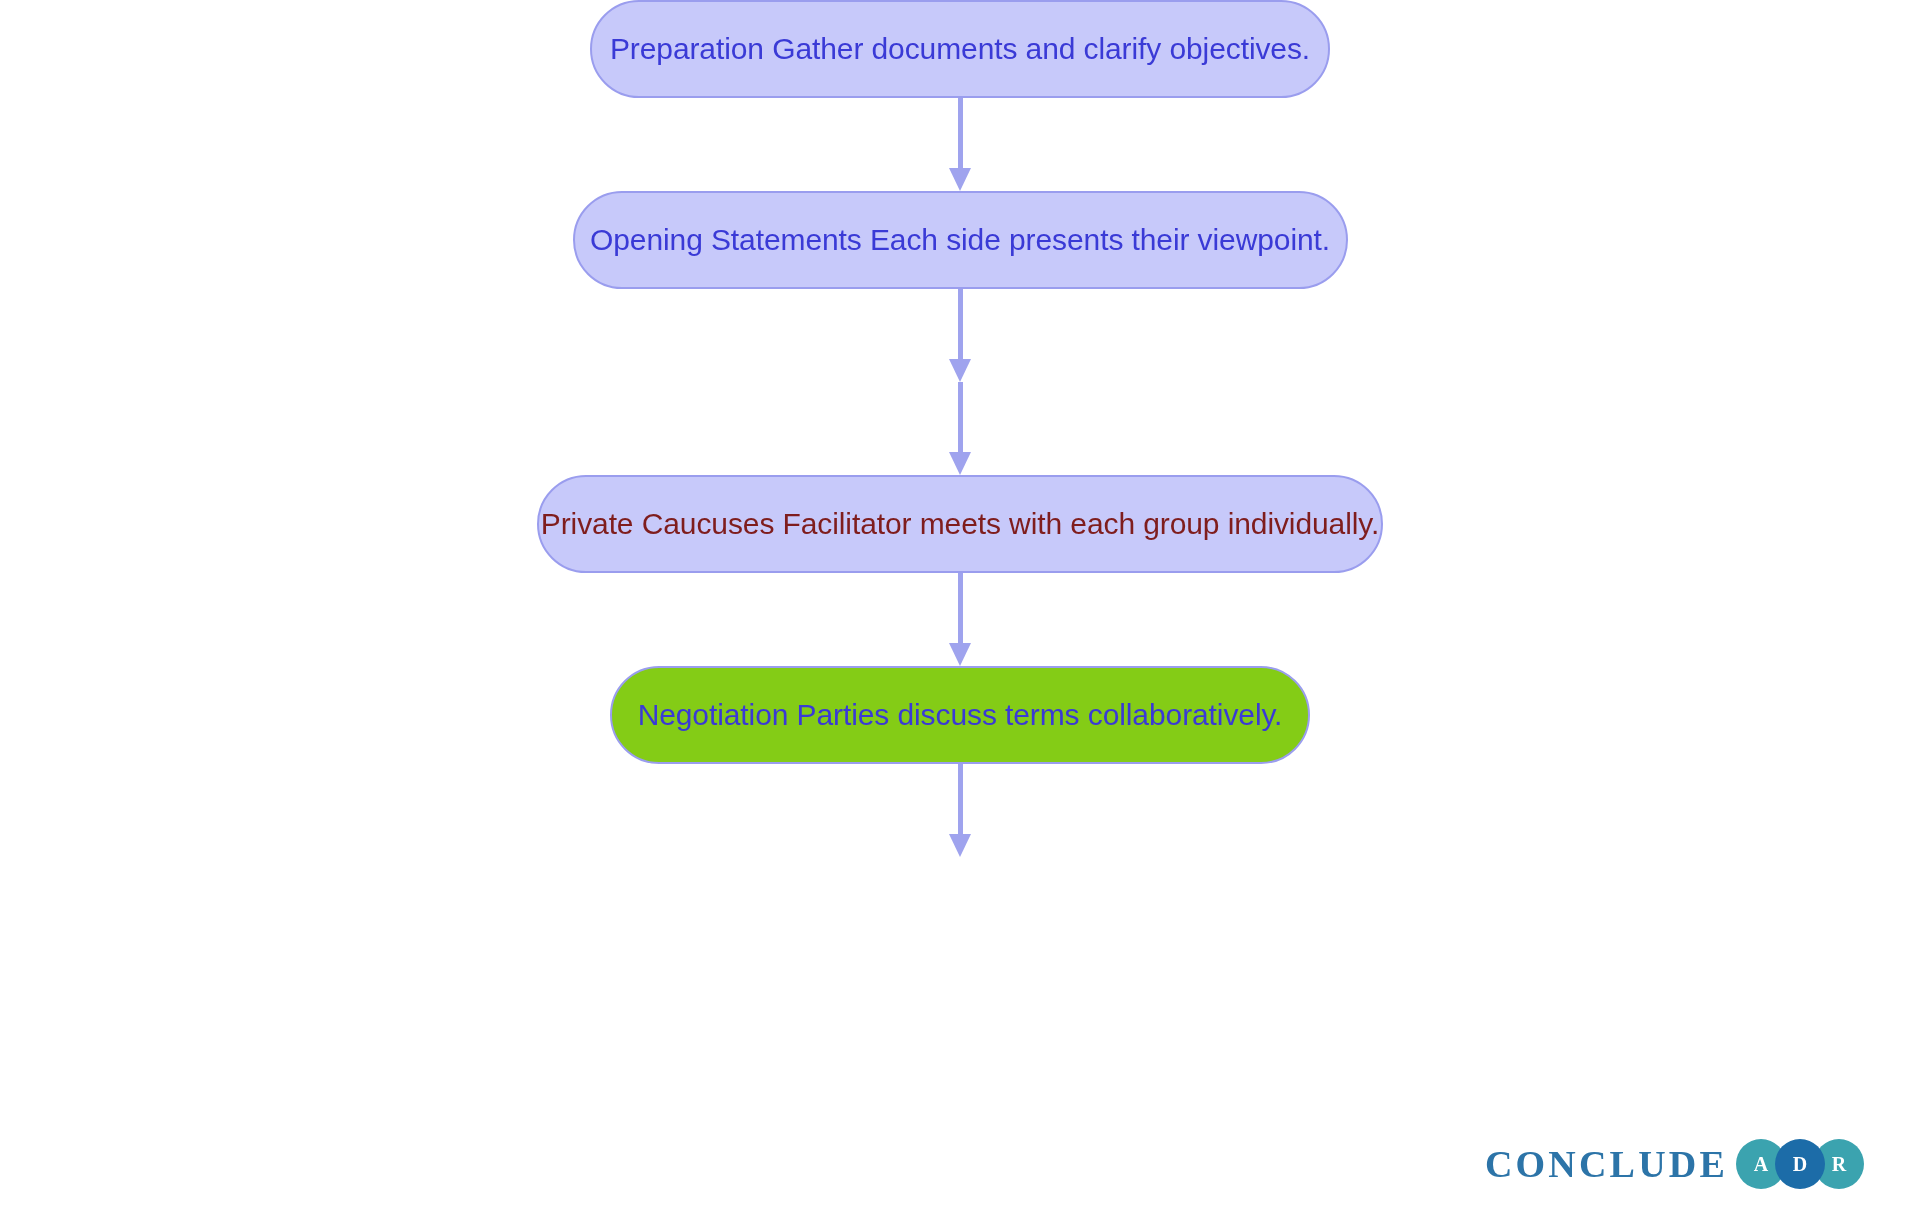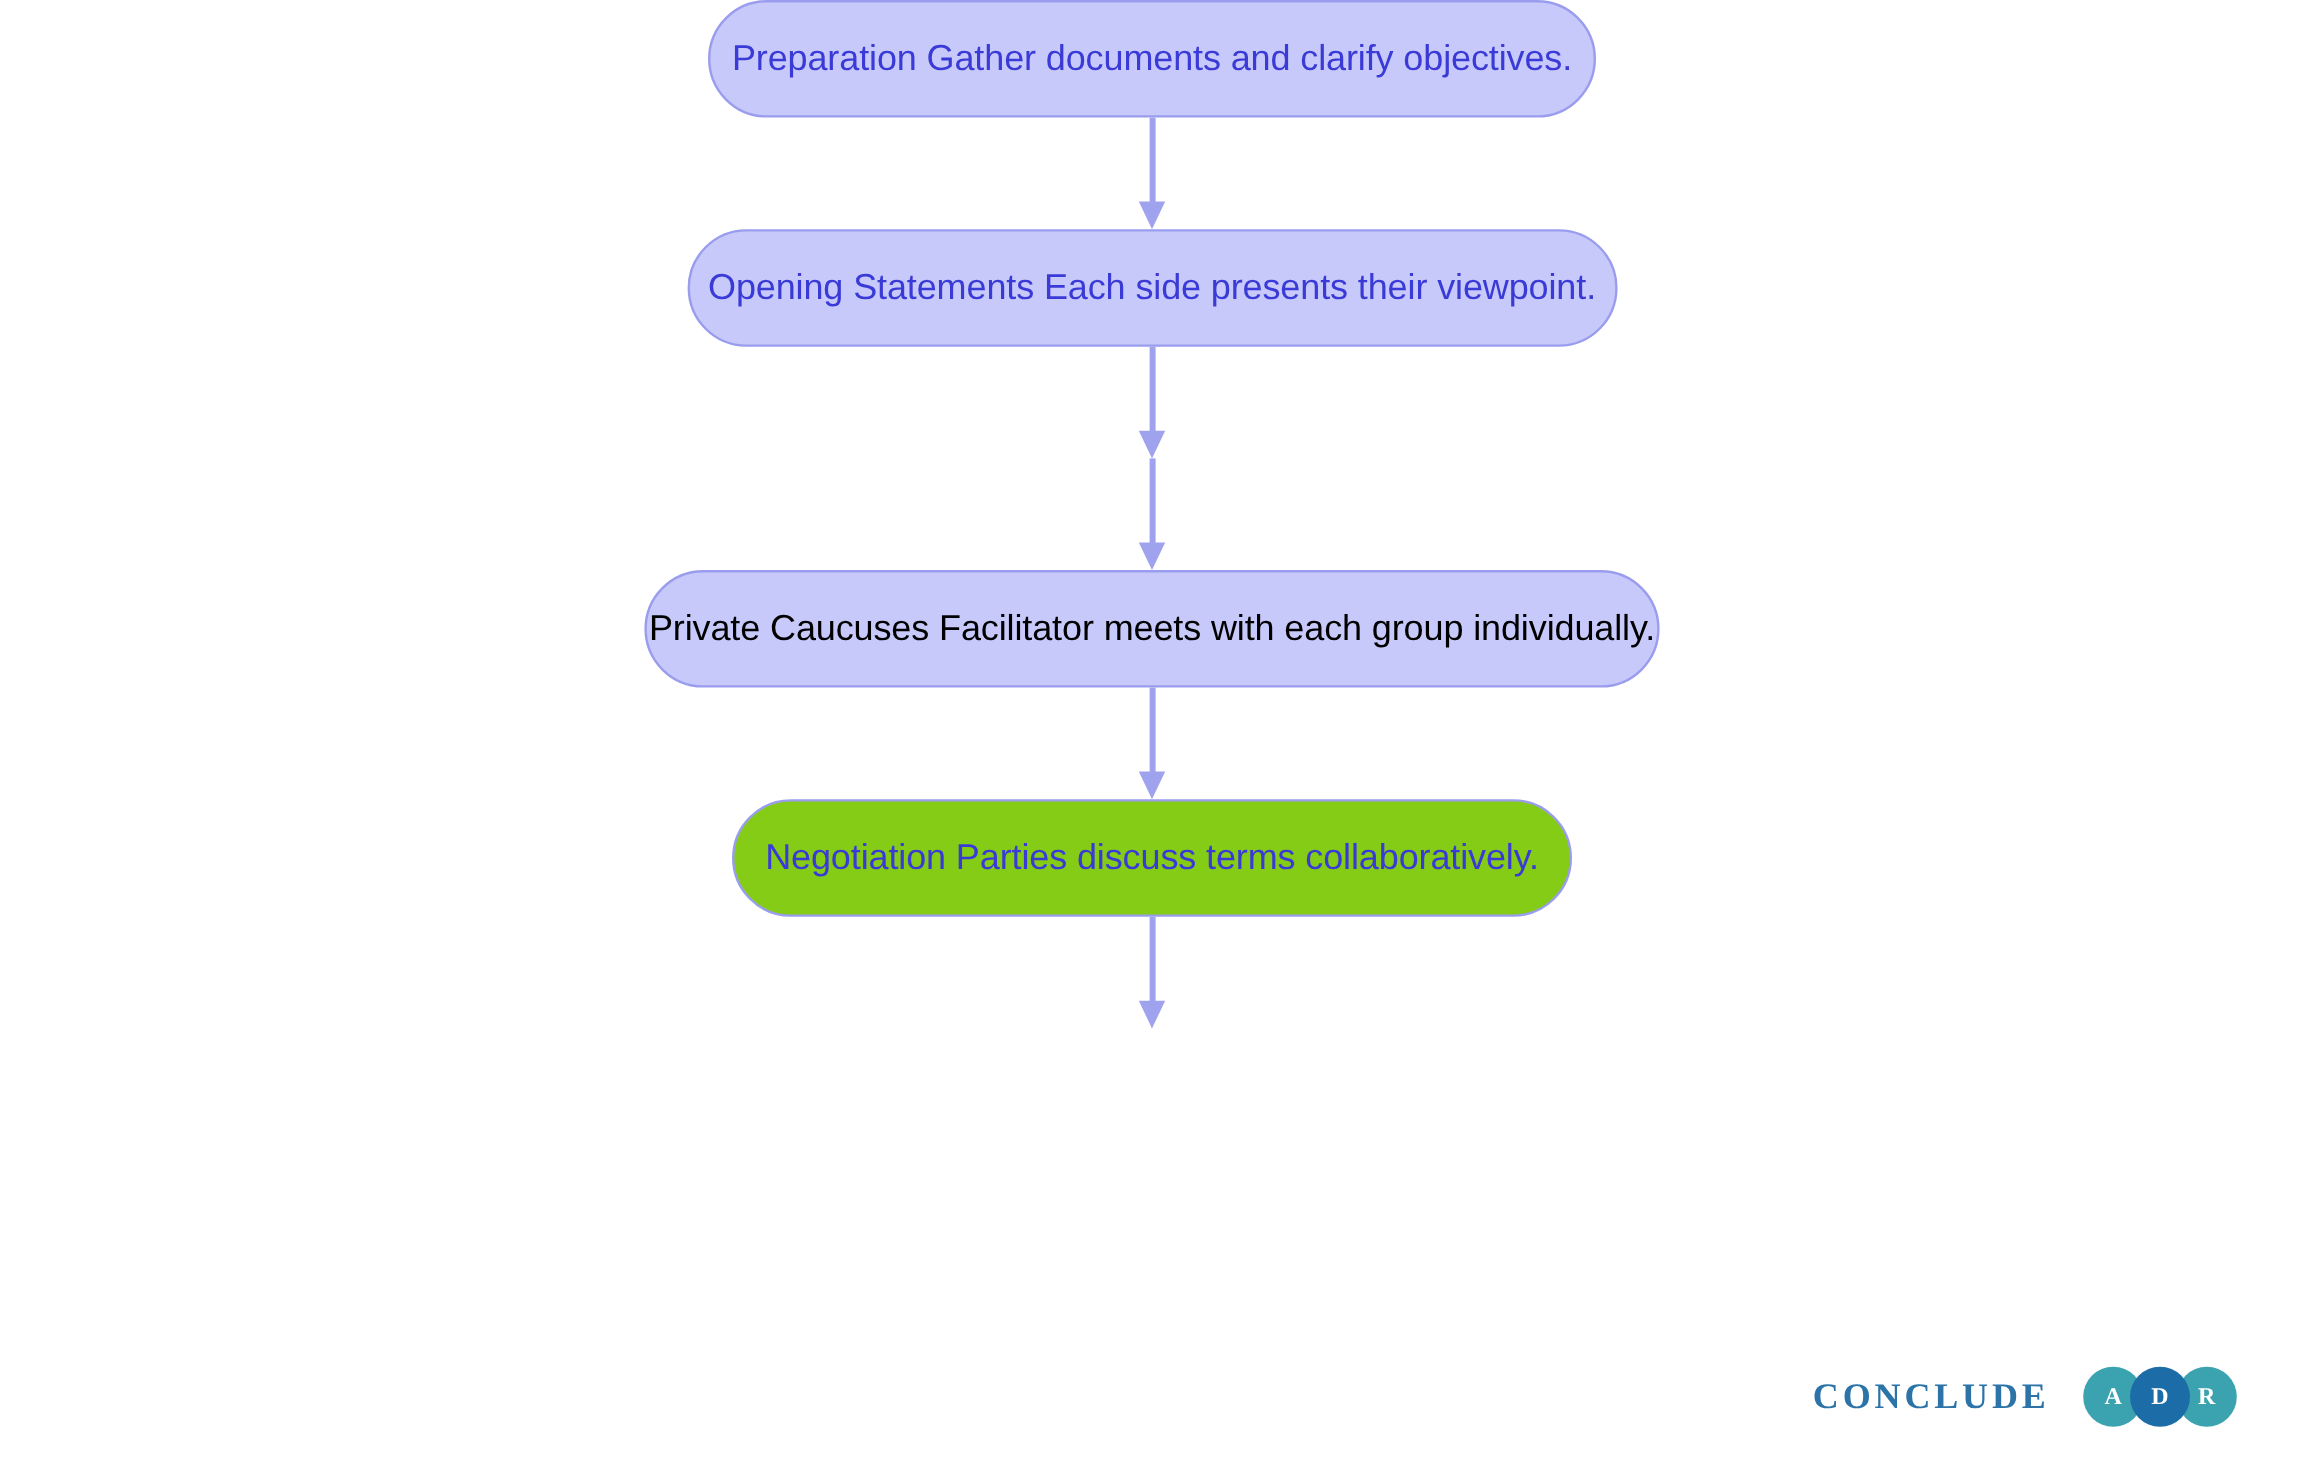--- a/index.html
+++ b/index.html
@@ -84,25 +84,25 @@
   
   #brand {
     position: absolute;
     right: 56px;
     bottom: 26px;
     display: flex;
     align-items: center;
   }
   #brand-word {
     font-family: "Liberation Serif", serif;
-    font-size: 30px;
+    font-size: 38px;
     font-weight: 700;
     letter-spacing: 3.2px;
     color: #2c74a8;
-    margin-right: 28px;
+    margin-right: 8px;
   }
   .brand-circles {
     display: flex;
     align-items: center;
   }
   .brand-circle {
     width: 50px;
     height: 50px;
     border-radius: 50%;
     display: flex;
@@ -141,21 +141,21 @@
       <div class="head" style="border-top-color: rgb(159, 163, 238);"></div>
     </div>
 
 
     <div class="connector">
       <div class="shaft" style="background: rgb(159, 163, 238);"></div>
       <div class="head" style="border-top-color: rgb(159, 163, 238);"></div>
     </div>
 
     <div class="node" style="width: 846px; background: rgb(199, 201, 250); border-color: rgb(154, 157, 238);">
-      <span class="node-label" style="color: #000000;">Private Caucuses Facilitator meets with each group individually.</span>
+      <span class="node-label" style="color: #7f1d1d;">Private Caucuses Facilitator meets with each group individually.</span>
     </div>
 
     <div class="connector">
       <div class="shaft" style="background: rgb(159, 163, 238);"></div>
       <div class="head" style="border-top-color: rgb(159, 163, 238);"></div>
     </div>
 
     <div class="node" style="width: 700px; background: #84cc16; border-color: rgb(154, 157, 238);">
       <span class="node-label" style="color: rgb(58, 58, 214);">Negotiation Parties discuss terms collaboratively.</span>
     </div>

